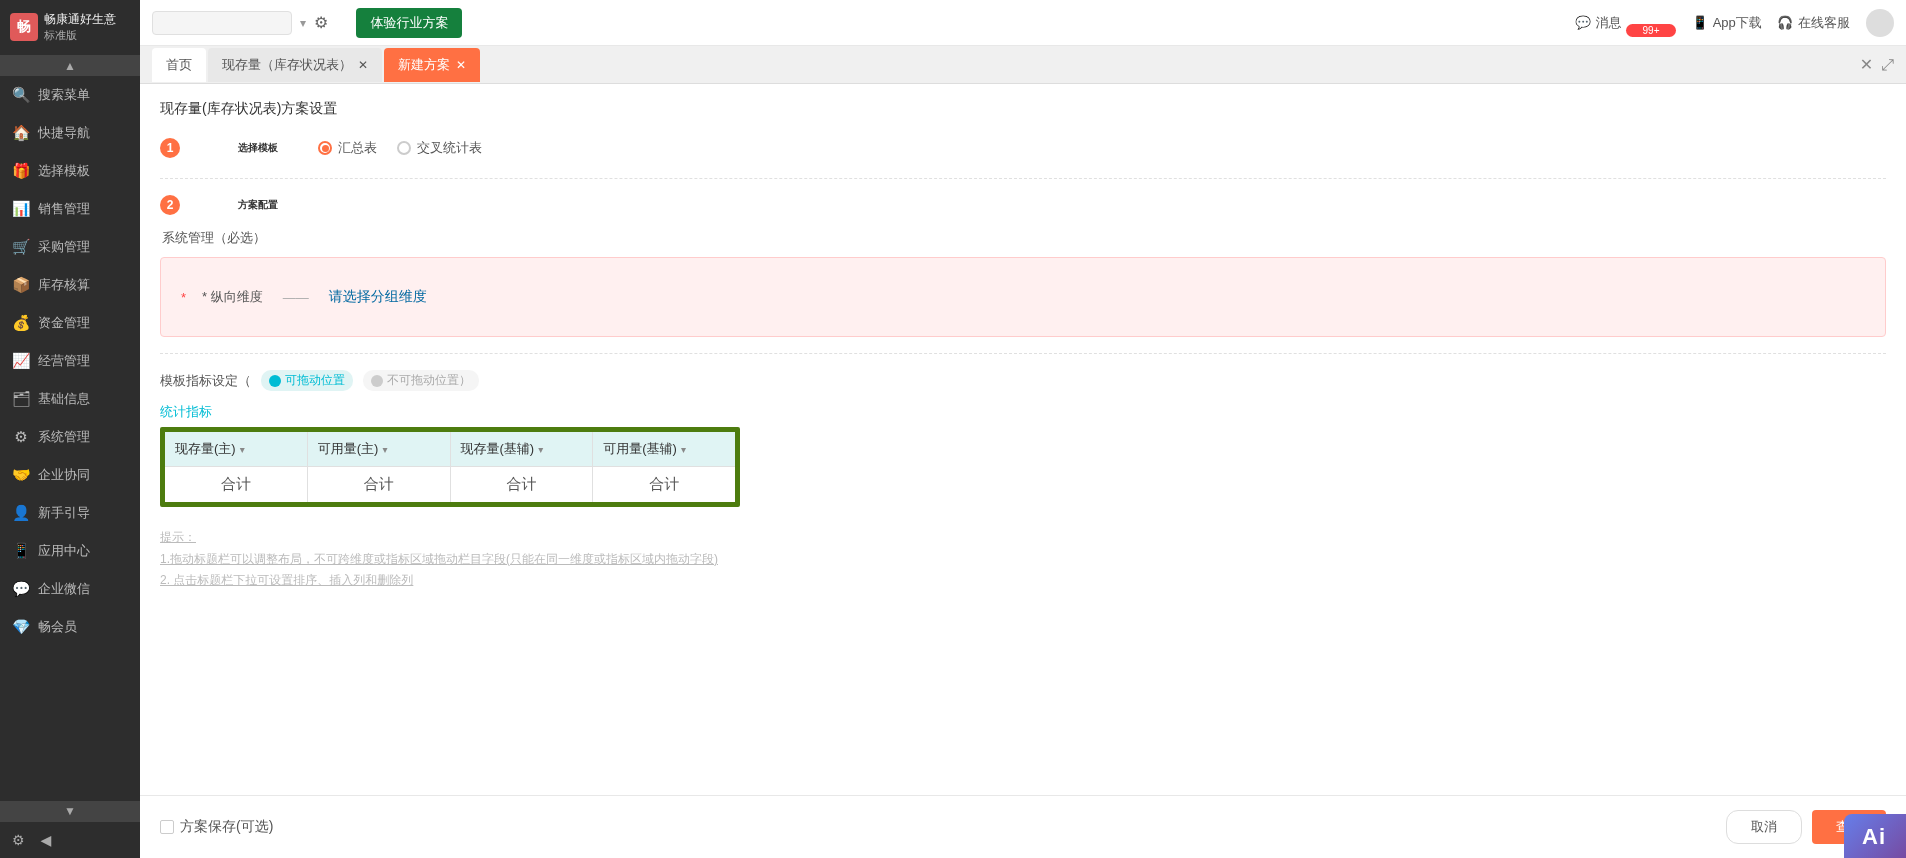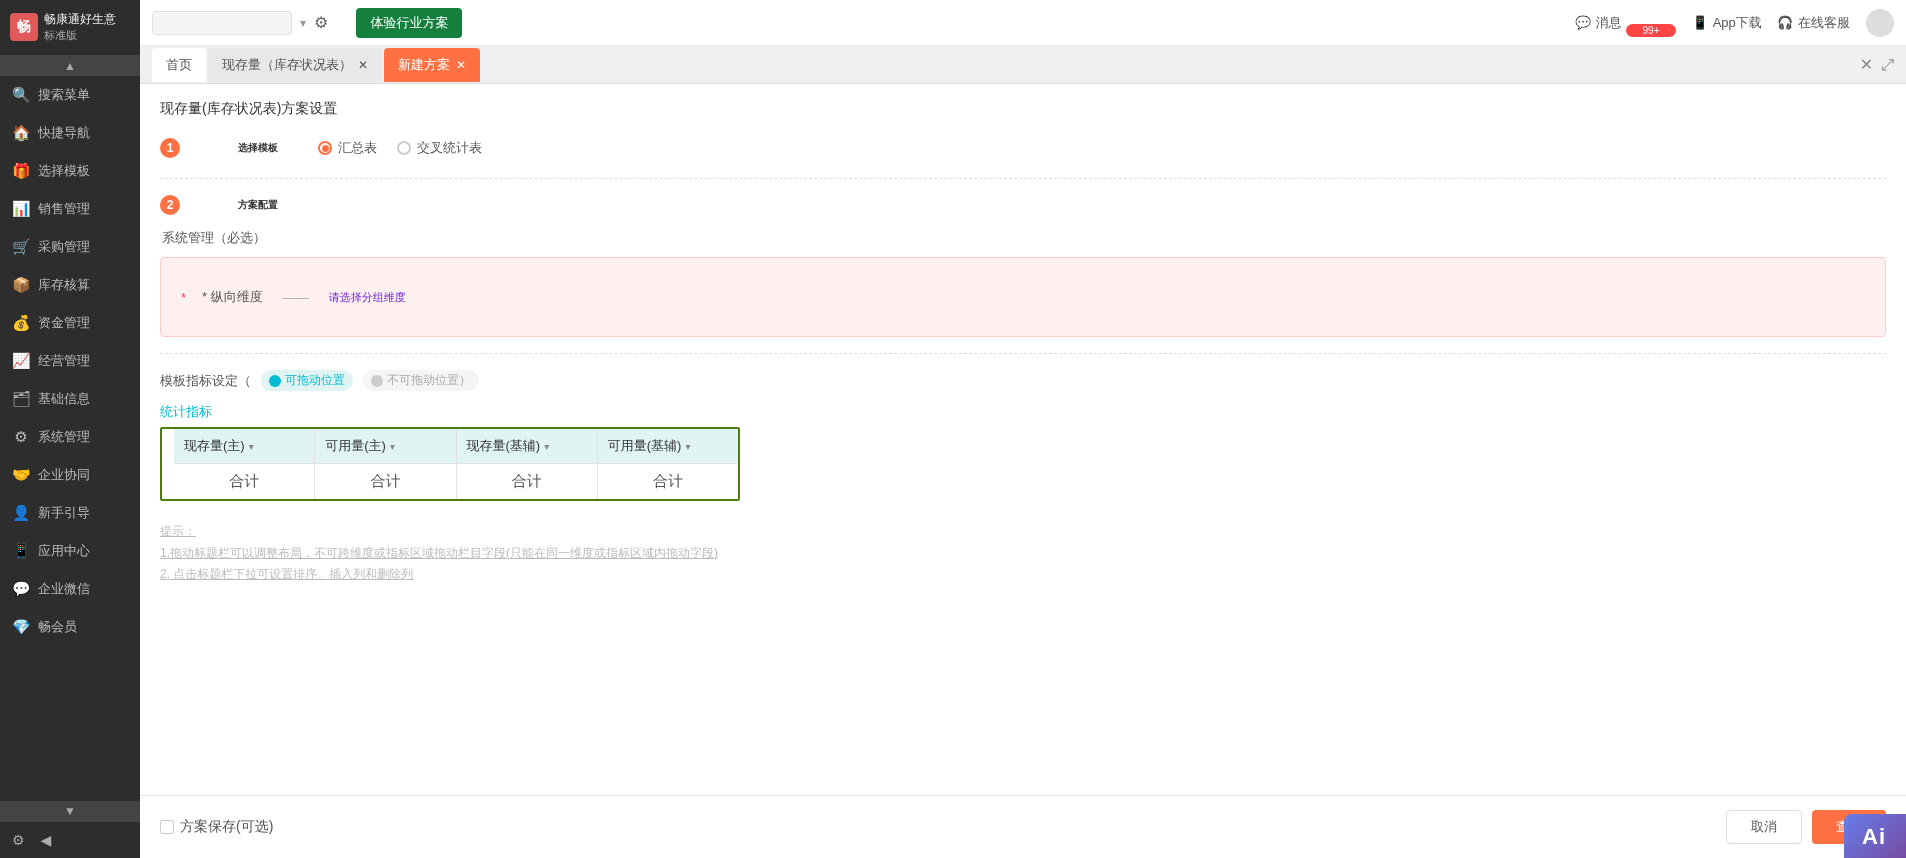--- a/index.html
+++ b/index.html
@@ -222,21 +222,21 @@
       border-radius: 4px;
       padding: 30px 20px;
       display: flex;
       align-items: center;
       gap: 16px;
       min-height: 80px;
     }
     .required-star { color: #f44; font-size: 13px; }
     .required-label { color: #555; font-size: 13px; }
     .required-dash { color: #aaa; font-size: 13px; margin: 0 4px; }
-    .required-placeholder { color: #6d28d9; font-size: 11px; }
+    .required-placeholder { color: #0369a1; font-size: 14px; }
 
     
     .indicator-settings {
       display: flex; align-items: center; gap: 10px;
       font-size: 13px; color: #555;
       margin: 12px 0;
     }
     .toggle-pill {
       display: flex; align-items: center;
       background: #e0f4f4;
@@ -266,24 +266,23 @@
       background: #ccc;
     }
 
     
     .stats-label {
       font-size: 13px;
       color: #00bcd4;
       margin-bottom: 6px;
     }
     .stats-table {
-      border: 2px solid #4d7c0f;
+      border: 5px solid #4d7c0f;
       border-radius: 2px;
       width: 580px;
-      padding-left: 12px;
     }
     .stats-table-header {
       display: flex;
       background: #e0f4f4;
     }
     .stats-col {
       flex: 1;
       padding: 8px 10px;
       display: flex;
       align-items: center;
@@ -335,21 +334,21 @@
     .checkbox {
       width: 14px; height: 14px;
       border: 1px solid #ccc;
       border-radius: 2px;
       display: flex; align-items: center; justify-content: center;
     }
     .bottom-btns { display: flex; gap: 10px; }
     .btn-cancel {
       background: #fff;
       border: 1px solid #ddd;
-      border-radius: 4px;
+      border-radius: 12px;
       padding: 7px 24px;
       font-size: 13px;
       cursor: pointer;
       color: #555;
     }
     .btn-query {
       background: #ff7043;
       border: none;
       border-radius: 4px;
       padding: 7px 24px;

